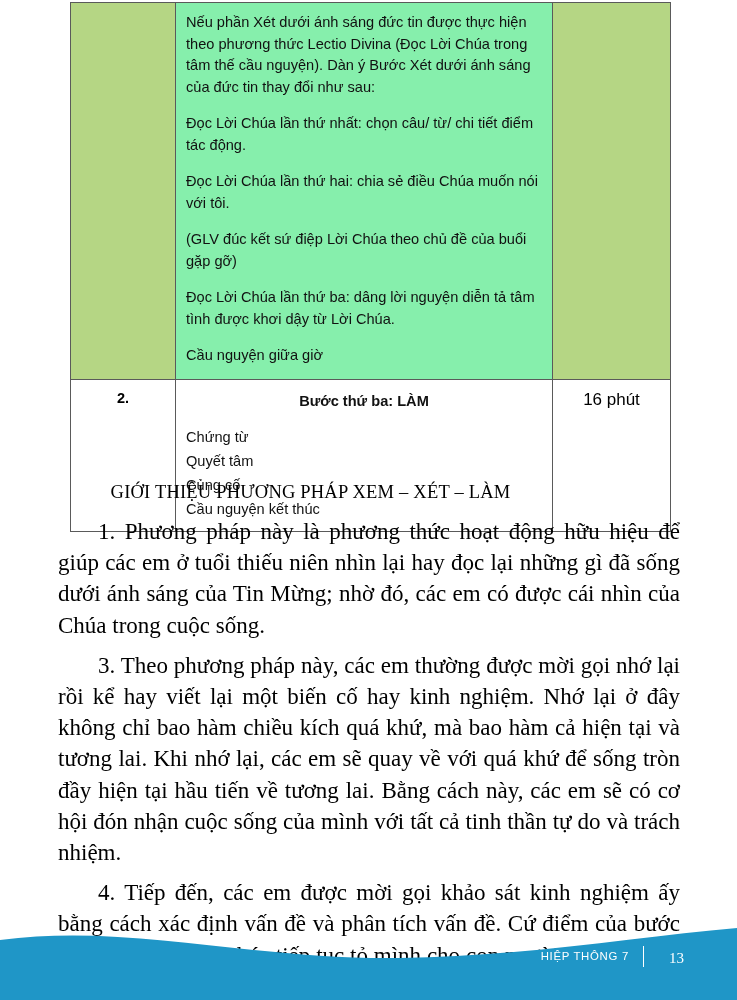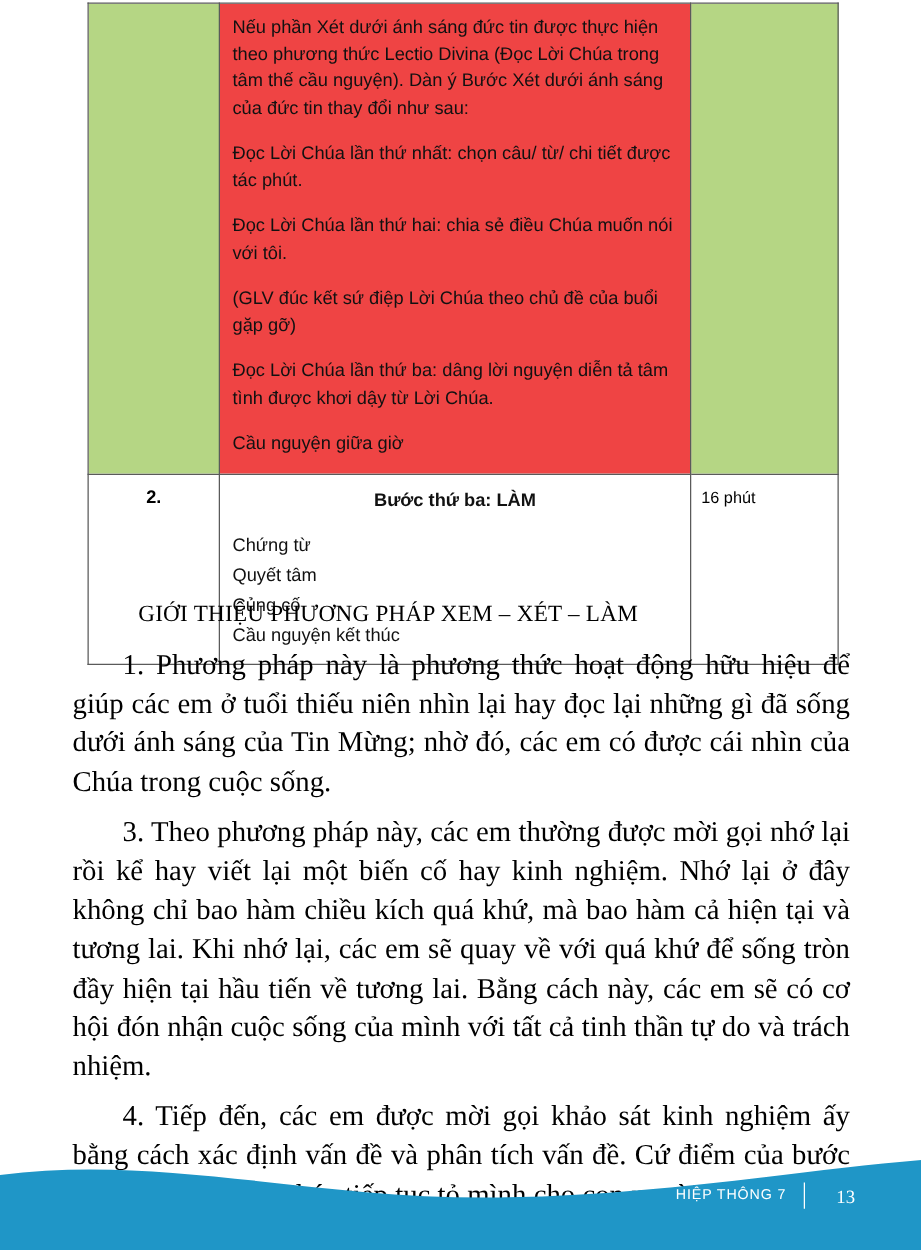--- a/index.html
+++ b/index.html
@@ -42,21 +42,22 @@
     padding: 9px 10px 10px 10px;
   }
   .cell-pad-num {
     padding: 10px 8px 8px 8px;
     text-align: center;
     font-weight: bold;
     font-size: 14.5px;
   }
   .cell-pad-time {
     padding: 10px 8px 8px 8px;
-    font-size: 13px;
+    text-align: center;
+    font-size: 17px;
   }
 
   .gtext {
     font-size: 14.6px;
     line-height: 21.5px;
     margin: 0 0 15px 0;
     color: #111;
   }
   .gtext:last-child { margin-bottom: 2px; }
 
@@ -141,24 +142,24 @@
   <colgroup>
     <col class="col-num">
     <col class="col-body">
     <col class="col-time">
   </colgroup>
   <tbody>
     <tr>
       <td class="cell-green" style="background: rgb(181, 214, 132);">
         <div class="cell-pad-num"></div>
       </td>
-      <td class="cell-green" style="background: #ef4444;">
+      <td class="cell-green" style="background: #86efac;">
         <div class="cell-pad">
           <p class="gtext">Nếu phần Xét dưới ánh sáng đức tin được thực hiện theo phương thức Lectio Divina (Đọc Lời Chúa trong tâm thế cầu nguyện). Dàn ý Bước Xét dưới ánh sáng của đức tin thay đổi như sau:</p>
-          <p class="gtext">Đọc Lời Chúa lần thứ nhất: chọn câu/ từ/ chi tiết được tác phút.</p>
+          <p class="gtext">Đọc Lời Chúa lần thứ nhất: chọn câu/ từ/ chi tiết điểm tác động.</p>
           <p class="gtext">Đọc Lời Chúa lần thứ hai: chia sẻ điều Chúa muốn nói với tôi.</p>
           <p class="gtext">(GLV đúc kết sứ điệp Lời Chúa theo chủ đề của buổi gặp gỡ)</p>
           <p class="gtext">Đọc Lời Chúa lần thứ ba: dâng lời nguyện diễn tả tâm tình được khơi dậy từ Lời Chúa.</p>
           <p class="gtext">Cầu nguyện giữa giờ</p>
         </div>
       </td>
       <td class="cell-green" style="background: rgb(181, 214, 132);">
         <div class="cell-pad-time"></div>
       </td>
     </tr>

